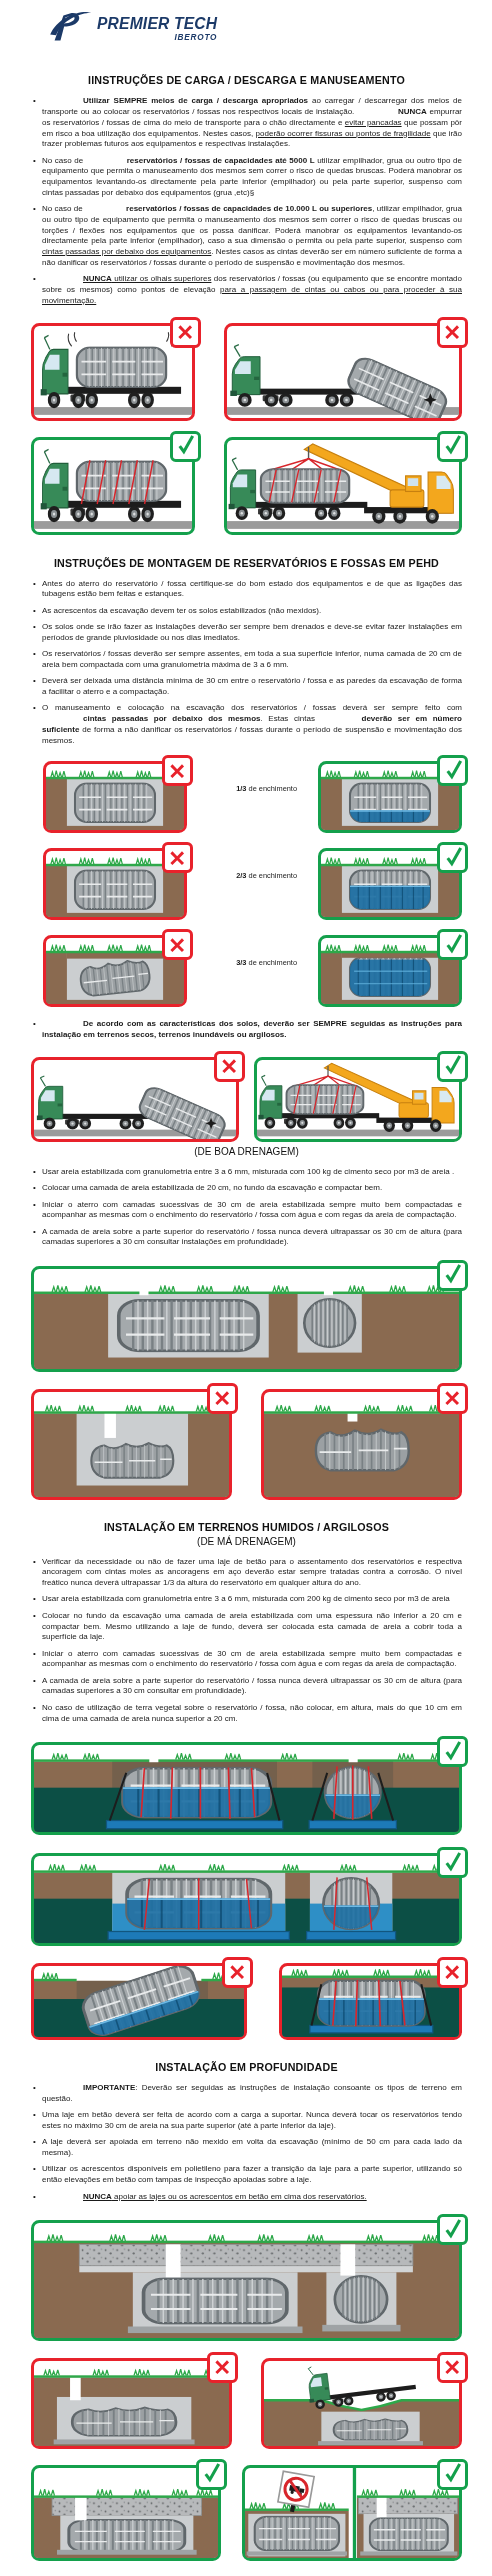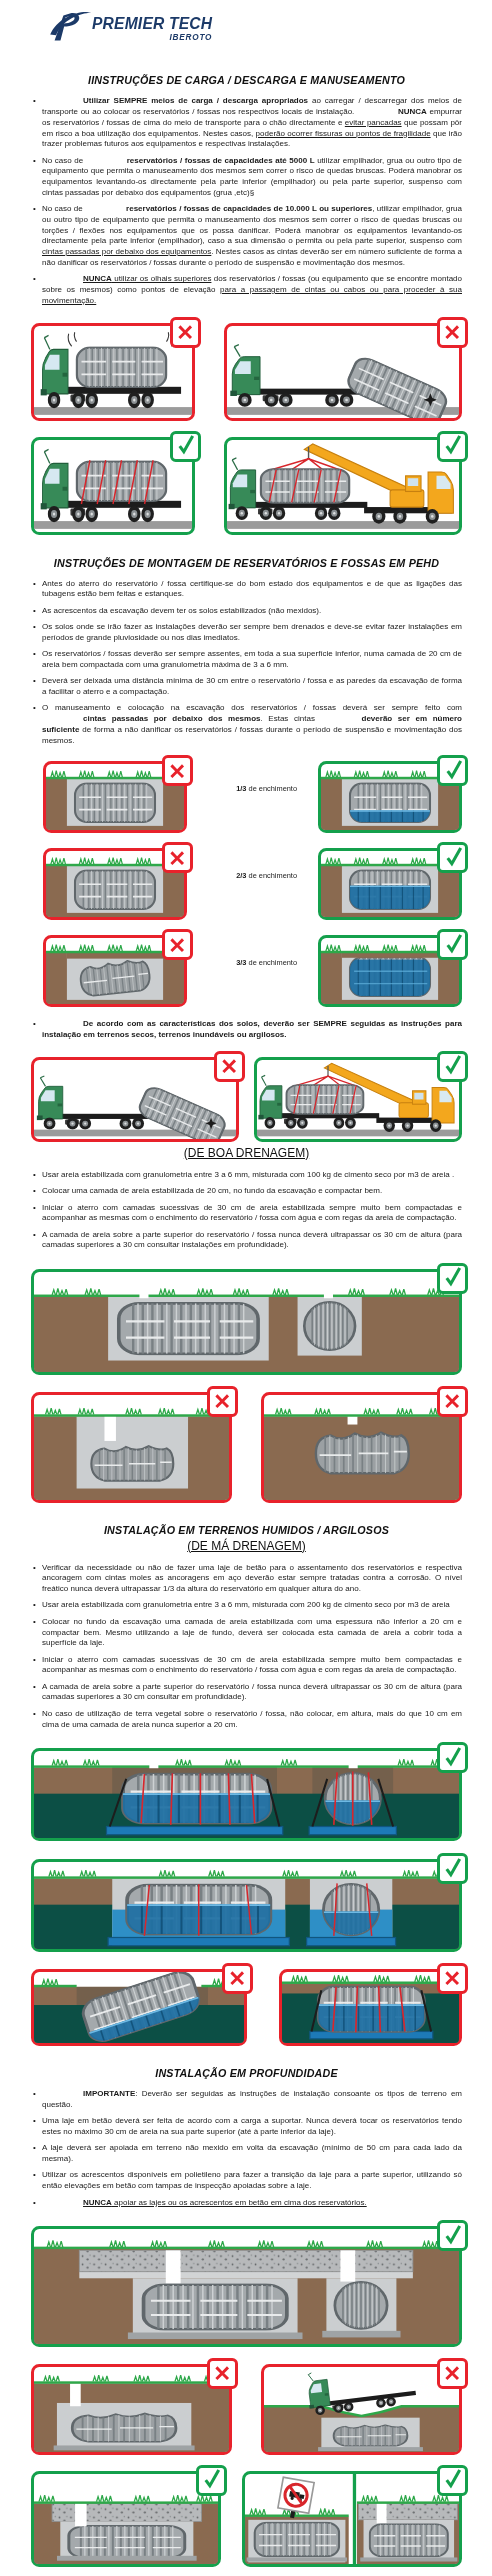--- a/index.html
+++ b/index.html
@@ -1,27 +1,27 @@
 <!DOCTYPE html>
 <html style="font-size:13px"><head>
 <meta charset="utf-8">
 <style>
   html,body{margin:0;padding:0;background:#ffffff;}
   body{width:493px;font-family:"Liberation Sans","DejaVu Sans",sans-serif;color:#1a1a1a;}
   .page{width:493px;position:relative;padding-bottom:25px;}
   
   .header{padding:10px 0 0 48px;height:43px;}
-  .logo{display:flex;align-items:flex-start;}
+  .logo{display:flex;align-items:flex-start;gap:5px;}
   .logo-mark{width:44px;height:33px;}
   .logo-text{display:flex;flex-direction:column;align-items:flex-end;margin-top:5px;}
   .brand{font-size:15.6px;font-weight:bold;font-style:italic;color:#1c3a68;letter-spacing:0.2px;}
   .division{font-size:8.2px;font-weight:bold;font-style:italic;color:#1c3a68;letter-spacing:0.8px;margin-top:0px;}
   
-  h2{font-size:10.7px;text-align:center;margin:21.4px 25px 10px;letter-spacing:0.2px;color:#111;font-style:italic;}
-  .sub{font-size:12px;text-align:center;margin:-7.4px 0 10px;color:#111;text-decoration:underline;}
+  h2{font-size:10.7px;text-align:center;margin:21.4px 25px 10px;letter-spacing:0.2px;color:#111;}
+  .sub{font-size:10px;text-align:center;margin:-7.4px 0 10px;color:#111;}
   
   ul.blist{list-style:none;margin:0 31px 0 33px;padding:0;font-size:8px;line-height:1.34;text-align:justify;}
   ul.blist li{position:relative;padding-left:9px;margin-bottom:5.7px;}
   ul.blist li::before{content:"\2022";position:absolute;left:0;top:0;}
   .b{font-weight:bold;margin-left:41px;}
   .u{text-decoration:underline;}
   
   .figrow{display:flex;justify-content:space-between;margin:16.4px 31px 11.5px;}
   .panel{position:relative;border:3.3px solid;border-radius:8.2px;background:#fff;}
   .panel .scene{overflow:hidden;border-radius:4.1px;display:block;}

